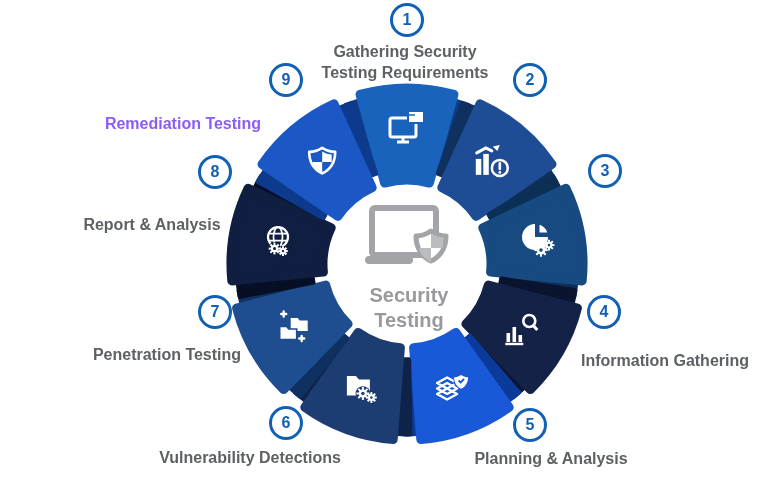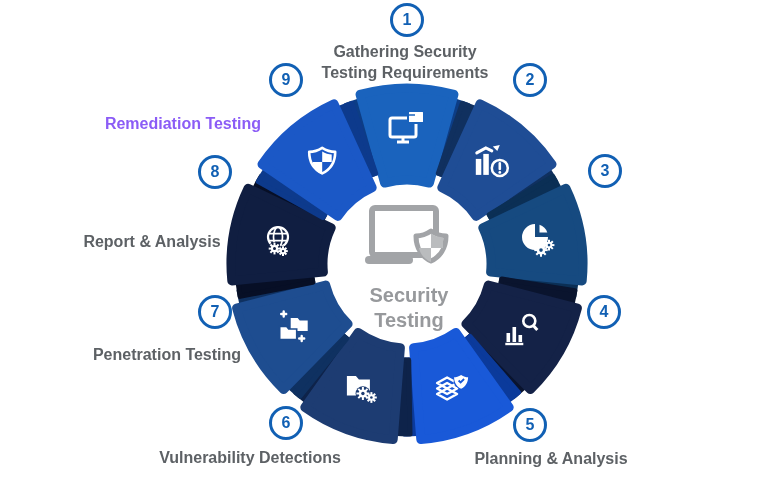--- a/index.html
+++ b/index.html
@@ -179,21 +179,22 @@
   <div class="badge" style="left: 605px; top: 171px; border-color: rgb(17, 96, 180); color: rgb(17, 96, 180);">3</div>
   <div class="badge" style="left: 604px; top: 312px; border-color: rgb(17, 96, 180); color: rgb(17, 96, 180);">4</div>
   <div class="badge" style="left: 530px; top: 425px; border-color: rgb(17, 96, 180); color: rgb(17, 96, 180);">5</div>
   <div class="badge" style="left: 286px; top: 423px; border-color: rgb(17, 96, 180); color: rgb(17, 96, 180);">6</div>
   <div class="badge" style="left: 215px; top: 312px; border-color: rgb(17, 96, 180); color: rgb(17, 96, 180);">7</div>
   <div class="badge" style="left: 215px; top: 172px; border-color: rgb(17, 96, 180); color: rgb(17, 96, 180);">8</div>
   <div class="badge" style="left: 286px; top: 80px; border-color: rgb(17, 96, 180); color: rgb(17, 96, 180);">9</div>
 
   <div class="step-label" style="left: 405px; top: 62px; color: rgb(93, 97, 101);">Gathering Security
 Testing Requirements</div>
+  <div class="step-label" style="left: 665px; top: 360px; white-space: nowrap; color: rgb(93, 97, 101);">Information Gathering</div>
   <div class="step-label" style="left: 551px; top: 458px; white-space: nowrap; color: rgb(93, 97, 101);">Planning &amp; Analysis</div>
   <div class="step-label" style="left: 250px; top: 457px; white-space: nowrap; color: rgb(93, 97, 101);">Vulnerability Detections</div>
   <div class="step-label" style="left: 167px; top: 354px; white-space: nowrap; color: rgb(93, 97, 101);">Penetration Testing</div>
-  <div class="step-label" style="left: 152px; top: 224px; white-space: nowrap; color: rgb(93, 97, 101); margin-top: 17px;">Report &amp; Analysis</div>
+  <div class="step-label" style="left: 152px; top: 224px; white-space: nowrap; color: rgb(93, 97, 101);">Report &amp; Analysis</div>
   <div class="step-label" style="left: 183px; top: 117px; white-space: nowrap; color: #8b5cf6; margin-top: 6px;">Remediation Testing</div>
 
   <div class="center-label" style="left: 409px; top: 308px; color: rgb(151, 153, 156);">Security
 Testing</div>
 </div>
 
 </body></html>

